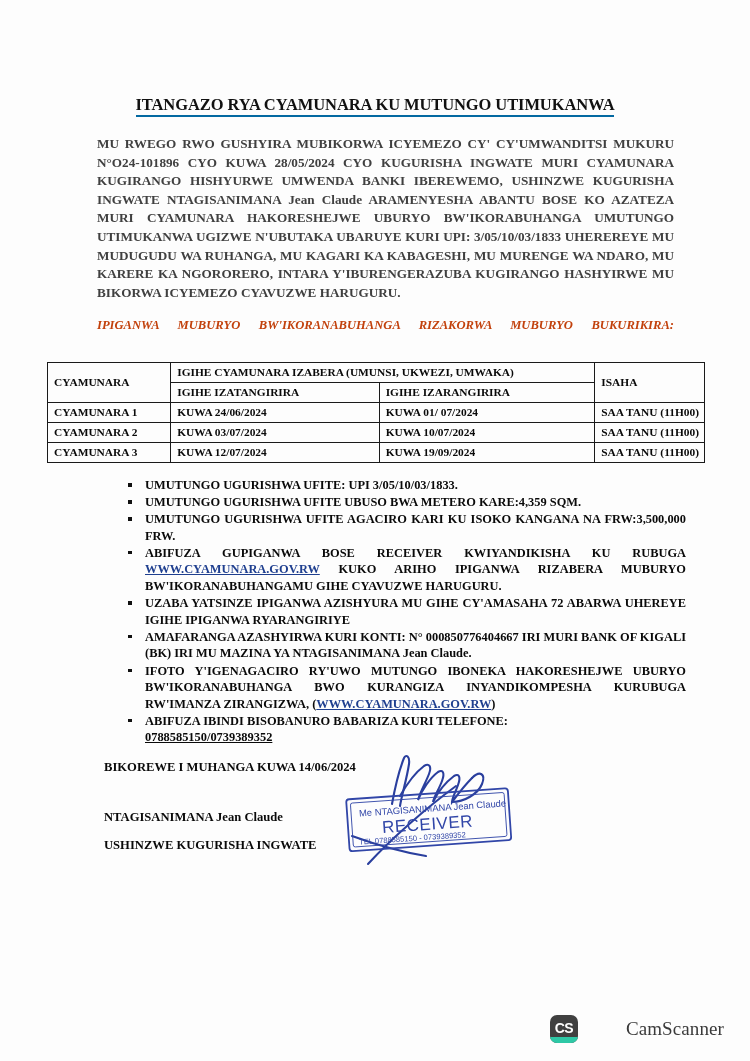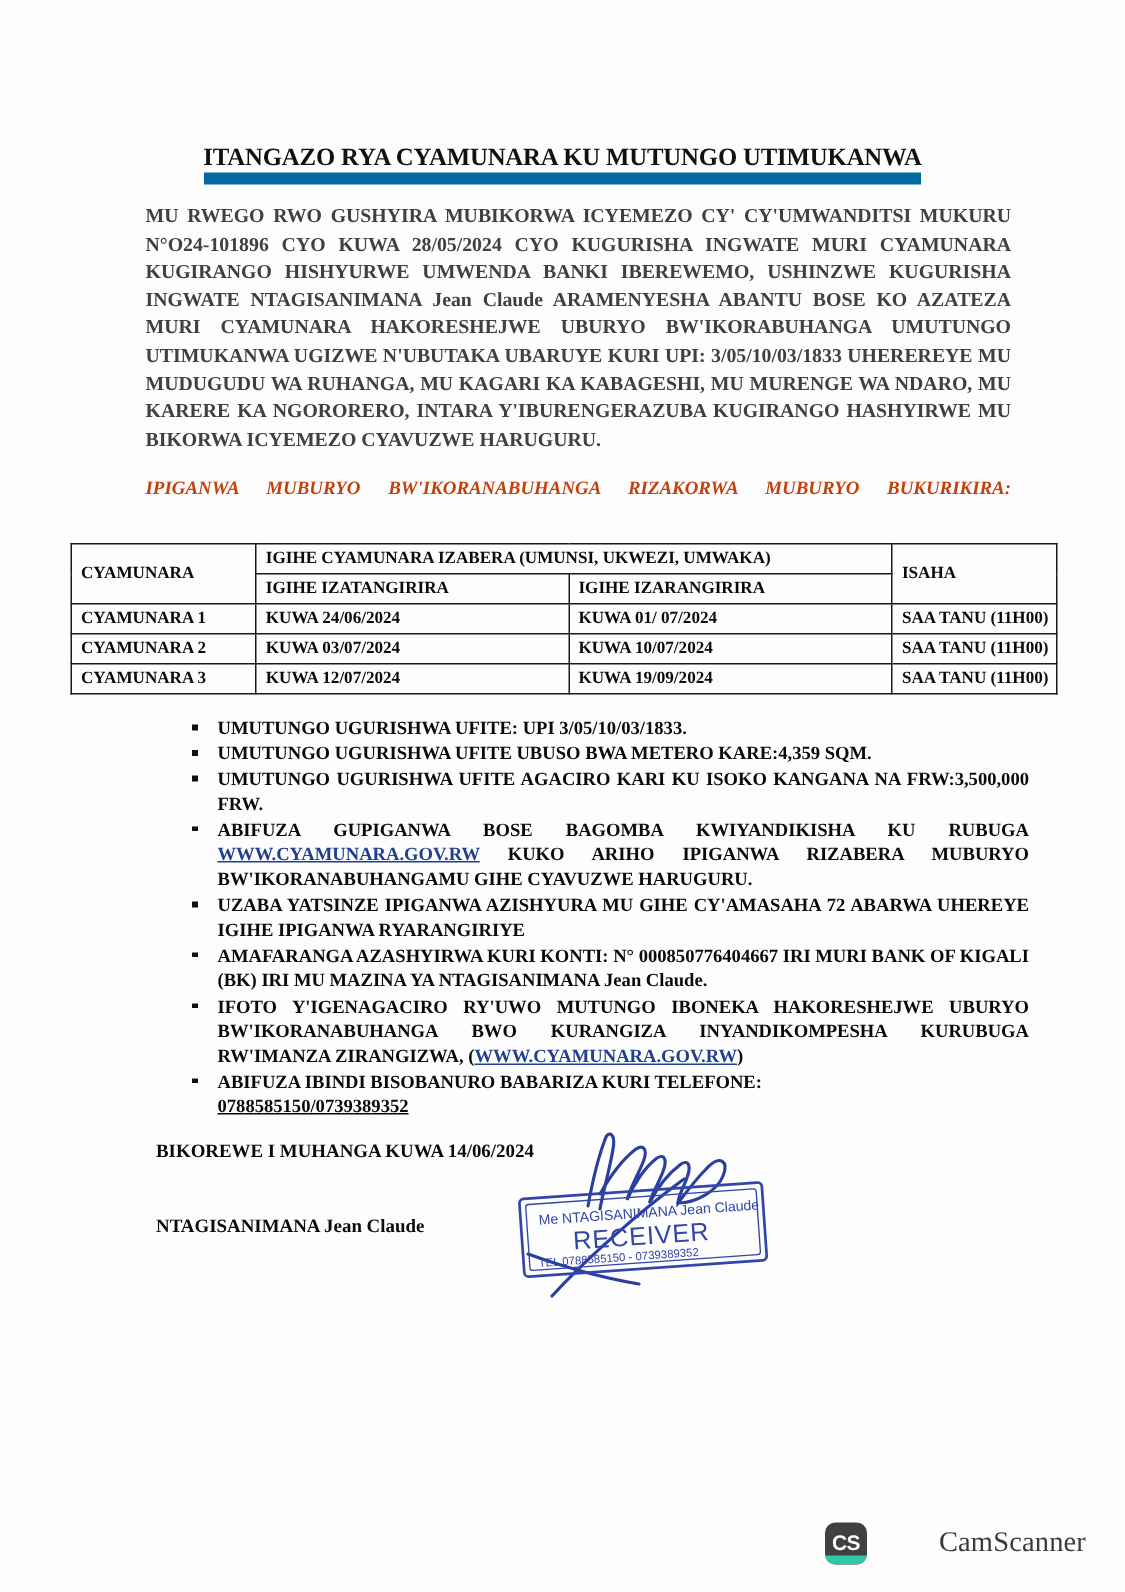--- a/index.html
+++ b/index.html
@@ -28,21 +28,21 @@
     top: 95px;
     left: 0;
     width: 750px;
     text-align: center;
     font-size: 16.5px;
     font-weight: bold;
     letter-spacing: -0.1px;
     color: #111;
   }
   .doc-title span {
-    border-bottom: 8px solid #0369a1;
+    border-bottom: 2px solid #0369a1;
     padding-bottom: 1px;
   }
 
   
   .intro {
     position: absolute;
     top: 135px;
     left: 97px;
     width: 577px;
     font-size: 13.2px;
@@ -258,40 +258,41 @@
       <li class="nojust">
         <span>UMUTUNGO UGURISHWA UFITE: UPI  3/05/10/03/1833.</span>
       </li>
       <li class="nojust">
         <span>UMUTUNGO UGURISHWA UFITE UBUSO BWA METERO KARE:4,359 SQM.</span>
       </li>
       <li>
         <span>UMUTUNGO UGURISHWA UFITE AGACIRO KARI KU ISOKO KANGANA NA FRW:3,500,000 FRW.</span>
       </li>
       <li>
-        <span>ABIFUZA GUPIGANWA BOSE BAGOMBA KWIYANDIKISHA KU RUBUGA </span><a class="doclink" href="#">WWW.CYAMUNARA.GOV.RW</a><span> KUKO ARIHO IPIGANWA RIZABERA MUBURYO BW'IKORANABUHANGAMU GIHE CYAVUZWE HARUGURU.</span>
+        <span>ABIFUZA GUPIGANWA BOSE RECEIVER KWIYANDIKISHA KU RUBUGA </span><a class="doclink" href="#">WWW.CYAMUNARA.GOV.RW</a><span> KUKO ARIHO IPIGANWA RIZABERA MUBURYO BW'IKORANABUHANGAMU GIHE CYAVUZWE HARUGURU.</span>
       </li>
       <li>
         <span>UZABA YATSINZE IPIGANWA AZISHYURA MU GIHE CY'AMASAHA 72 ABARWA UHEREYE IGIHE IPIGANWA RYARANGIRIYE</span>
       </li>
       <li>
         <span>AMAFARANGA AZASHYIRWA KURI KONTI: N° 000850776404667  IRI MURI BANK OF KIGALI (BK) IRI MU MAZINA YA NTAGISANIMANA </span><span class="titlecase">Jean Claude.</span>
       </li>
       <li>
         <span>IFOTO Y'IGENAGACIRO RY'UWO MUTUNGO IBONEKA HAKORESHEJWE UBURYO BW'IKORANABUHANGA BWO KURANGIZA INYANDIKOMPESHA KURUBUGA RW'IMANZA ZIRANGIZWA, (</span><a class="doclink" href="#">WWW.CYAMUNARA.GOV.RW</a><span class="doclink">)</span>
       </li>
       <li class="nojust">
         <span>ABIFUZA IBINDI BISOBANURO BABARIZA KURI TELEFONE:</span><br>
         <span class="underlined">0788585150/0739389352</span>
       </li>
     </ul>
   </div>
 
   <div class="sig sig-date">BIKOREWE I MUHANGA KUWA 14/06/2024</div>
   <div class="sig sig-name">NTAGISANIMANA Jean Claude</div>
+  <div class="sig sig-role">USHINZWE KUGURISHA INGWATE</div>
 
   <div class="stamp-layer">
     <svg width="200" height="120" viewBox="0 0 200 120">
 
       <g fill="none" stroke="#2a3f9e" stroke-width="2.1" stroke-linecap="round">
         <path d="M62 52 C 66 30, 70 16, 74 6 C 76 2, 80 4, 79 12 C 77 26, 72 42, 70 54"></path>
         <path d="M70 44 C 78 30, 86 20, 94 14 C 99 11, 102 14, 99 22 C 96 30, 90 40, 88 48 C 92 38, 100 26, 108 20 C 113 17, 115 21, 112 29 C 109 37, 104 45, 103 50 C 108 40, 116 30, 124 24 C 129 21, 131 25, 128 33 C 126 39, 122 46, 122 50 C 128 42, 136 32, 142 26"></path>
         <path d="M142 26 C 150 18, 156 22, 152 32 C 148 42, 134 50, 122 50"></path>
         <path d="M38 112 C 60 88, 96 56, 126 34"></path>
         <path d="M22 84 C 44 92, 72 100, 96 104"></path>

